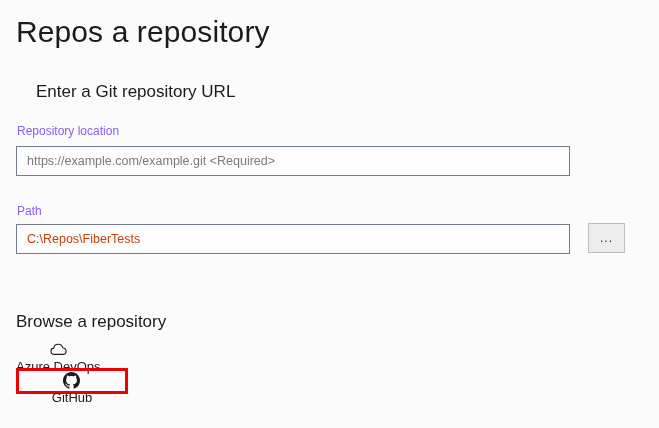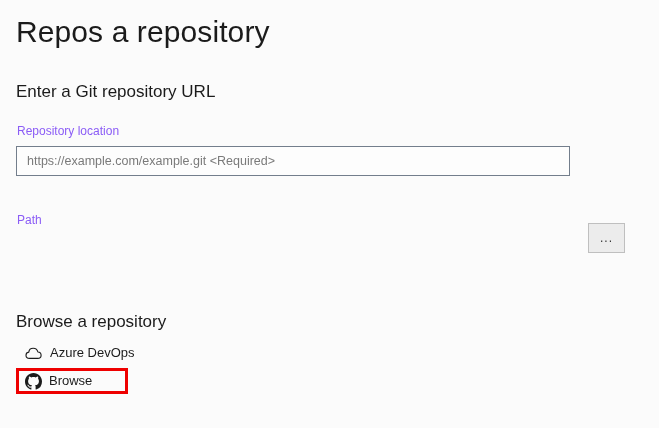--- a/index.html
+++ b/index.html
@@ -38,34 +38,34 @@
 
   .section-heading {
     position: absolute;
     left: 16px;
     font-size: 17px;
     font-weight: 400;
     color: #1b1b1b;
     line-height: 24px;
     white-space: nowrap;
   }
-  .section-heading.url-heading { top: 80px; }
+  .section-heading.url-heading { top: 80px; margin-left: 20px; }
   .section-heading.browse-heading { top: 310px; }
 
   .field-label {
     position: absolute;
     left: 17px;
     font-size: 12px;
     font-weight: 400;
     color: #8b5cf6;
     line-height: 16px;
     white-space: nowrap;
   }
   .field-label.repo-label { top: 123px; }
-  .field-label.path-label { top: 212px; text-align: right; }
+  .field-label.path-label { top: 203px; text-align: right; }
 
   .text-input {
     position: absolute;
     left: 16px;
     width: 554px;
     height: 30px;
     box-sizing: border-box;
     border: 1px solid #737e8c;
     background: #fdfdfd;
     font-family: "Liberation Sans", sans-serif;
@@ -105,20 +105,21 @@
   }
 
   .browse-item {
     position: absolute;
     left: 16px;
     display: flex;
     align-items: center;
     height: 26px;
     box-sizing: border-box;
     cursor: default;
+    flex-direction: column;
   }
   .browse-item.azure-item { top: 340px; }
   .browse-item.github-item {
     top: 368px;
     width: 112px;
     border: 3px solid #ee0000;
   }
 
   .browse-icon {
     width: 18px;
@@ -150,36 +151,37 @@
   <div class="page-title">Repos a repository</div>
 
   <div class="section-heading url-heading">Enter a Git repository URL</div>
 
   <div class="field-label repo-label">Repository location</div>
 
   <input class="text-input repo-input" type="text" placeholder="https://example.com/example.git &lt;Required&gt;" value="" style="">
 
   <div class="field-label path-label">Path</div>
 
+  <input class="text-input path-input" type="text" value="C:\Repos\FiberTests" style="">
 
   <button class="browse-button">...</button>
 
   <div class="section-heading browse-heading">Browse a repository</div>
 
   <div class="browse-item azure-item">
     <span class="browse-icon">
       <svg width="17" height="13" viewBox="0 0 17 13">
         <path d="M4.6 11.4h8.1c1.9 0 3.4-1.4 3.4-3.2 0-1.7-1.4-3.1-3.2-3.2C12.4 2.8 10.5 1.2 8.2 1.2 5.9 1.2 4 2.9 3.8 5.1 2.2 5.3 1 6.6 1 8.2c0 1.8 1.6 3.2 3.6 3.2z" fill="none" stroke="#1b1b1b" stroke-width="1.1" stroke-linejoin="round"></path>
       </svg>
     </span>
     <span class="browse-label">Azure DevOps</span>
   </div>
 
   <div class="browse-item github-item">
     <span class="browse-icon">
       <svg width="17" height="17" viewBox="0 0 16 16">
         <path fill="#1b1b1b" d="M8 0C3.58 0 0 3.58 0 8c0 3.54 2.29 6.53 5.47 7.59.4.07.55-.17.55-.38 0-.19-.01-.82-.01-1.49-2.01.37-2.53-.49-2.69-.94-.09-.23-.48-.94-.82-1.13-.28-.15-.68-.52-.01-.53.63-.01 1.08.58 1.23.82.72 1.21 1.87.87 2.33.66.07-.52.28-.87.51-1.07-1.78-.2-3.64-.89-3.64-3.95 0-.87.31-1.59.82-2.15-.08-.2-.36-1.02.08-2.12 0 0 .67-.21 2.2.82.64-.18 1.32-.27 2-.27.68 0 1.36.09 2 .27 1.53-1.04 2.2-.82 2.2-.82.44 1.1.16 1.92.08 2.12.51.56.82 1.27.82 2.15 0 3.07-1.87 3.75-3.65 3.95.29.25.54.73.54 1.48 0 1.07-.01 1.93-.01 2.2 0 .21.15.46.55.38A8.013 8.013 0 0 0 16 8c0-4.42-3.58-8-8-8z"></path>
       </svg>
     </span>
-    <span class="browse-label">Browse</span>
+    <span class="browse-label">GitHub</span>
   </div>
 
 </div>
 
 </body></html>

